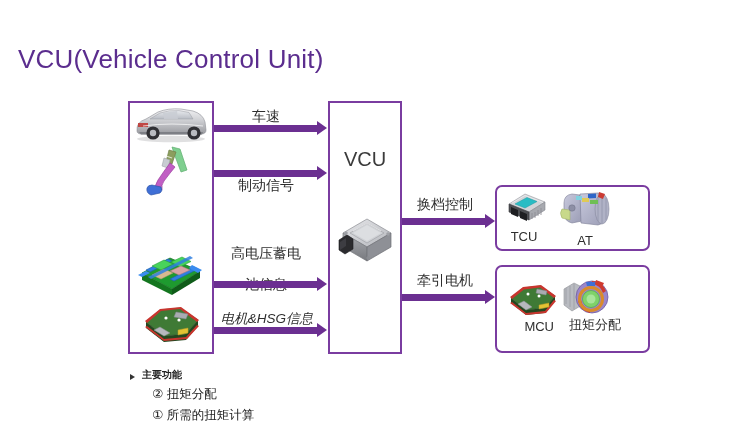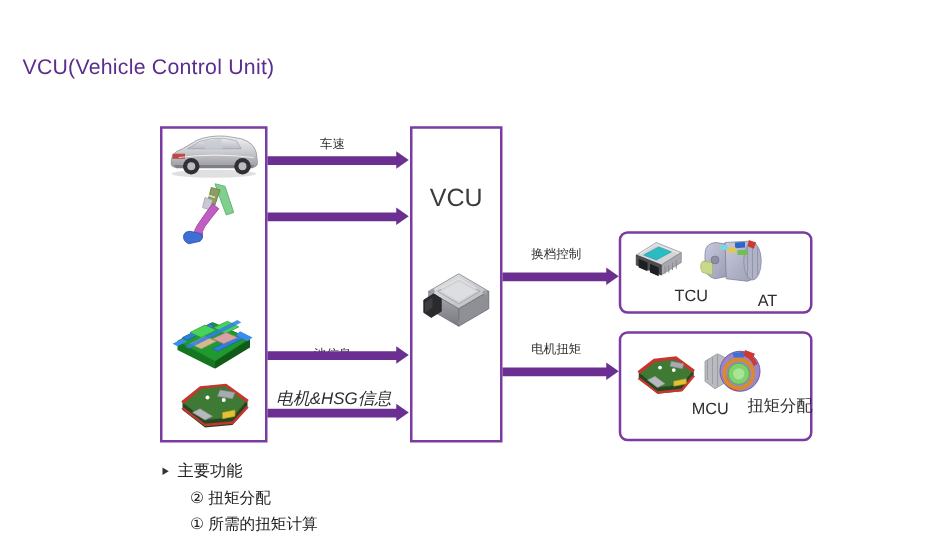--- a/index.html
+++ b/index.html
@@ -14,21 +14,21 @@
     background: #ffffff;
     font-family: "Liberation Sans", "DejaVu Sans", sans-serif;
     overflow: hidden;
   }
 
   
   #title {
     position: absolute;
     left: 18px;
     top: 44px;
-    font-size: 17px;
+    font-size: 26px;
     color: #5B2D8E;
     letter-spacing: 0.2px;
     white-space: nowrap;
   }
 
   
   .box {
     position: absolute;
     border: 2px solid #7A3CA0;
     background: #ffffff;
@@ -71,53 +71,52 @@
   #arrow-speed  { left: 214px; top: 125px; width: 104px; }
   #arrow-accel  { left: 214px; top: 170px; width: 104px; }
   #arrow-batt   { left: 214px; top: 281px; width: 104px; }
   #arrow-motor  { left: 214px; top: 327px; width: 104px; }
   #arrow-shift  { left: 402px; top: 218px; width: 84px;  }
   #arrow-torque { left: 402px; top: 294px; width: 84px;  }
 
   
   .caption {
     position: absolute;
-    font-size: 10px;
+    font-size: 14px;
     color: #2E2E2E;
     white-space: nowrap;
     text-align: center;
   }
   #cap-speed   { left: 214px; top: 108px; width: 104px; }
   #cap-accel   { left: 211px; top: 152px; width: 110px; }
   #cap-brake   { left: 211px; top: 177px; width: 110px; }
   #cap-batt1   { left: 210px; top: 245px; width: 112px; }
   #cap-batt2   { left: 210px; top: 276px; width: 112px; }
   #cap-hsg     { left: 206px; top: 310px; width: 122px; font-size: 13.5px; font-style: italic; }
   #cap-shift   { left: 400px; top: 196px; width: 90px;  }
   #cap-torque  { left: 400px; top: 272px; width: 90px;  }
 
   
   .node-label {
     position: absolute;
     font-size: 13px;
     color: #2E2E2E;
     white-space: nowrap;
     text-align: center;
-    padding-left: 29px;
   }
   #lab-tcu  { left: 498px; top: 229px; width: 52px; }
   #lab-at   { left: 557px; top: 233px; width: 56px; }
   #lab-mcu  { left: 498px; top: 319px; width: 56px; text-align: right; }
   #lab-tm   { left: 556px; top: 316px; width: 78px; }
 
   
   #notes { position: absolute; left: 130px; top: 368px; }
   .note-title {
-    font-size: 13px;
-    font-weight: normal;
+    font-size: 10px;
+    font-weight: bold;
     color: #222;
     white-space: nowrap;
   }
   .note-bullet {
     position: absolute;
     left: 0px; top: 6px;
     width: 0; height: 0;
     border-left: 5px solid #333;
     border-top: 3px solid transparent;
     border-bottom: 3px solid transparent;
@@ -246,20 +245,22 @@
       <path d="M40,12 L52,14 L50,19 L38,17 Z" fill="#a8abb1" stroke="#83868c" stroke-width="0.5"></path>
 
       <path d="M42,30 L52,28 L52,33 L42,35 Z" fill="#e3c233" stroke="#b59b24" stroke-width="0.5"></path>
 
       <circle cx="30" cy="18" r="1.6" fill="#ffffff"></circle>
       <circle cx="43" cy="20" r="1.6" fill="#ffffff"></circle>
     </svg>
   </div>
 
   <div class="caption" id="cap-speed">车速</div>
+  <div class="caption" id="cap-brake">制动信号</div>
+  <div class="caption" id="cap-batt1">高电压蓄电</div>
   <div class="caption" id="cap-batt2">池信息</div>
   <div class="caption" id="cap-hsg">电机&amp;HSG信息</div>
 
   <div class="arrow" id="arrow-speed"></div>
   <div class="arrow" id="arrow-accel"></div>
   <div class="arrow" id="arrow-batt"></div>
   <div class="arrow" id="arrow-motor"></div>
 
   <div class="box" id="box-vcu"></div>
   <div id="vcu-label">VCU</div>
@@ -292,21 +293,21 @@
       <circle cx="13" cy="20" r="1.8" fill="#9ea0a5"></circle>
       <circle cx="55" cy="21" r="1.8" fill="#9ea0a5"></circle>
       <circle cx="35" cy="45" r="1.8" fill="#8a8c91"></circle>
 
       <path d="M20,18 L34,10 L48,18" stroke="#ffffff" stroke-width="0.9" fill="none" opacity="0.65"></path>
     </svg>
   </div>
 
   <div class="caption" id="cap-shift">换档控制</div>
   <div class="arrow" id="arrow-shift"></div>
-  <div class="caption" id="cap-torque">电机扭矩</div>
+  <div class="caption" id="cap-torque">牵引电机</div>
   <div class="arrow" id="arrow-torque"></div>
 
   <div class="box rounded" id="box-tcu"></div>
 
   <div class="art" id="art-tcu">
     <svg width="48" height="38" viewBox="0 0 48 38">
 
       <path d="M6,14 L22,4 L42,12 L26,22 Z" fill="#d2d4d8" stroke="#9a9ca2" stroke-width="0.6"></path>
 
       <path d="M12,14 L24,7.5 L34,11.5 L22,18 Z" fill="#29bcc4" stroke="#1d9aa1" stroke-width="0.5"></path>

